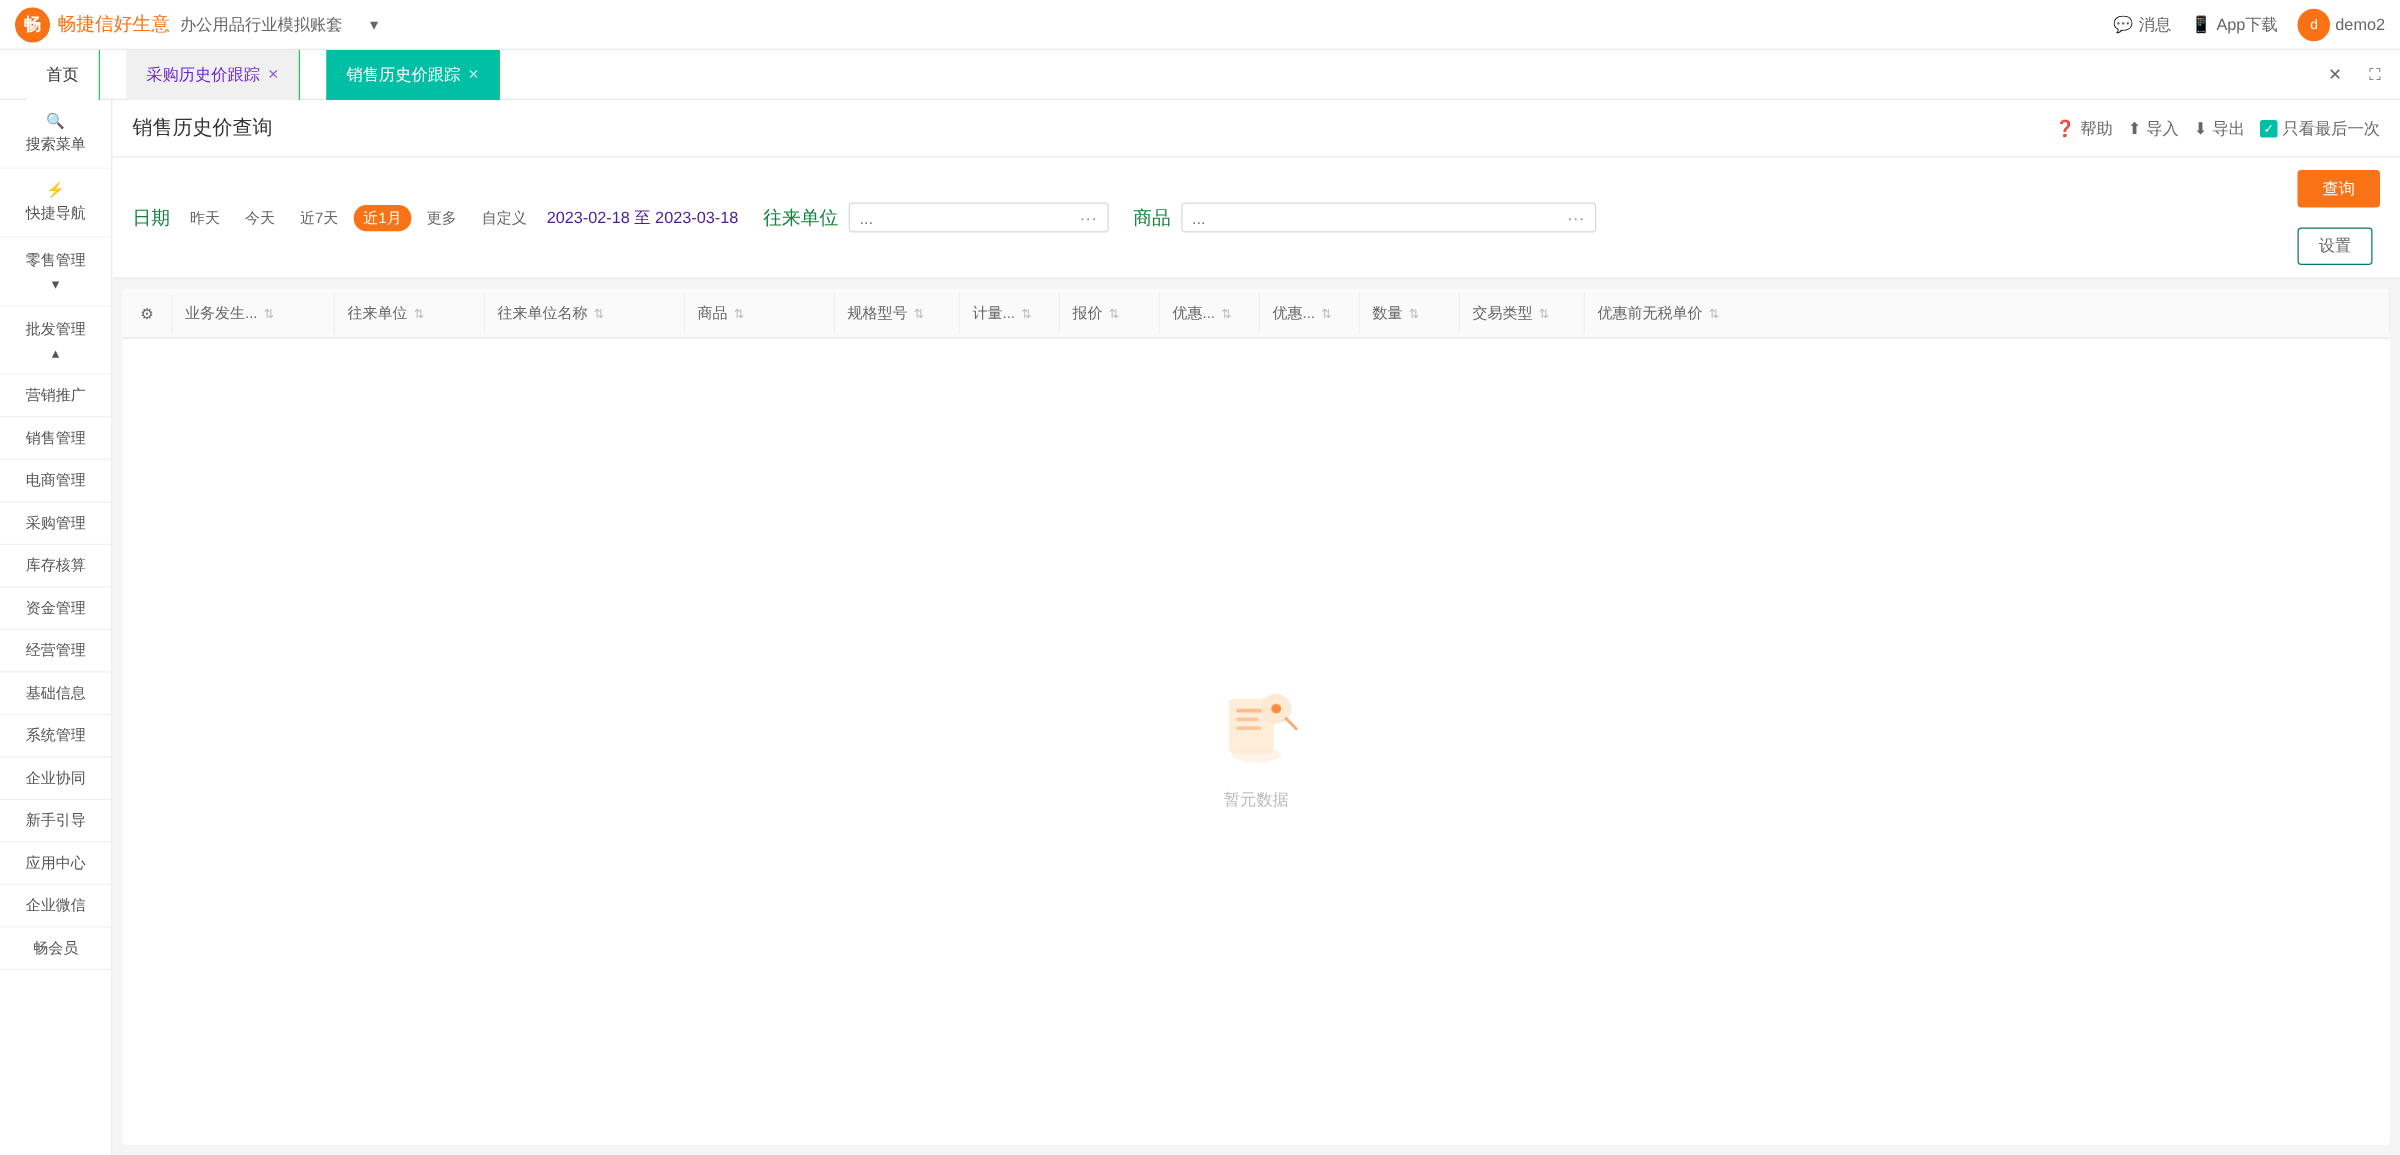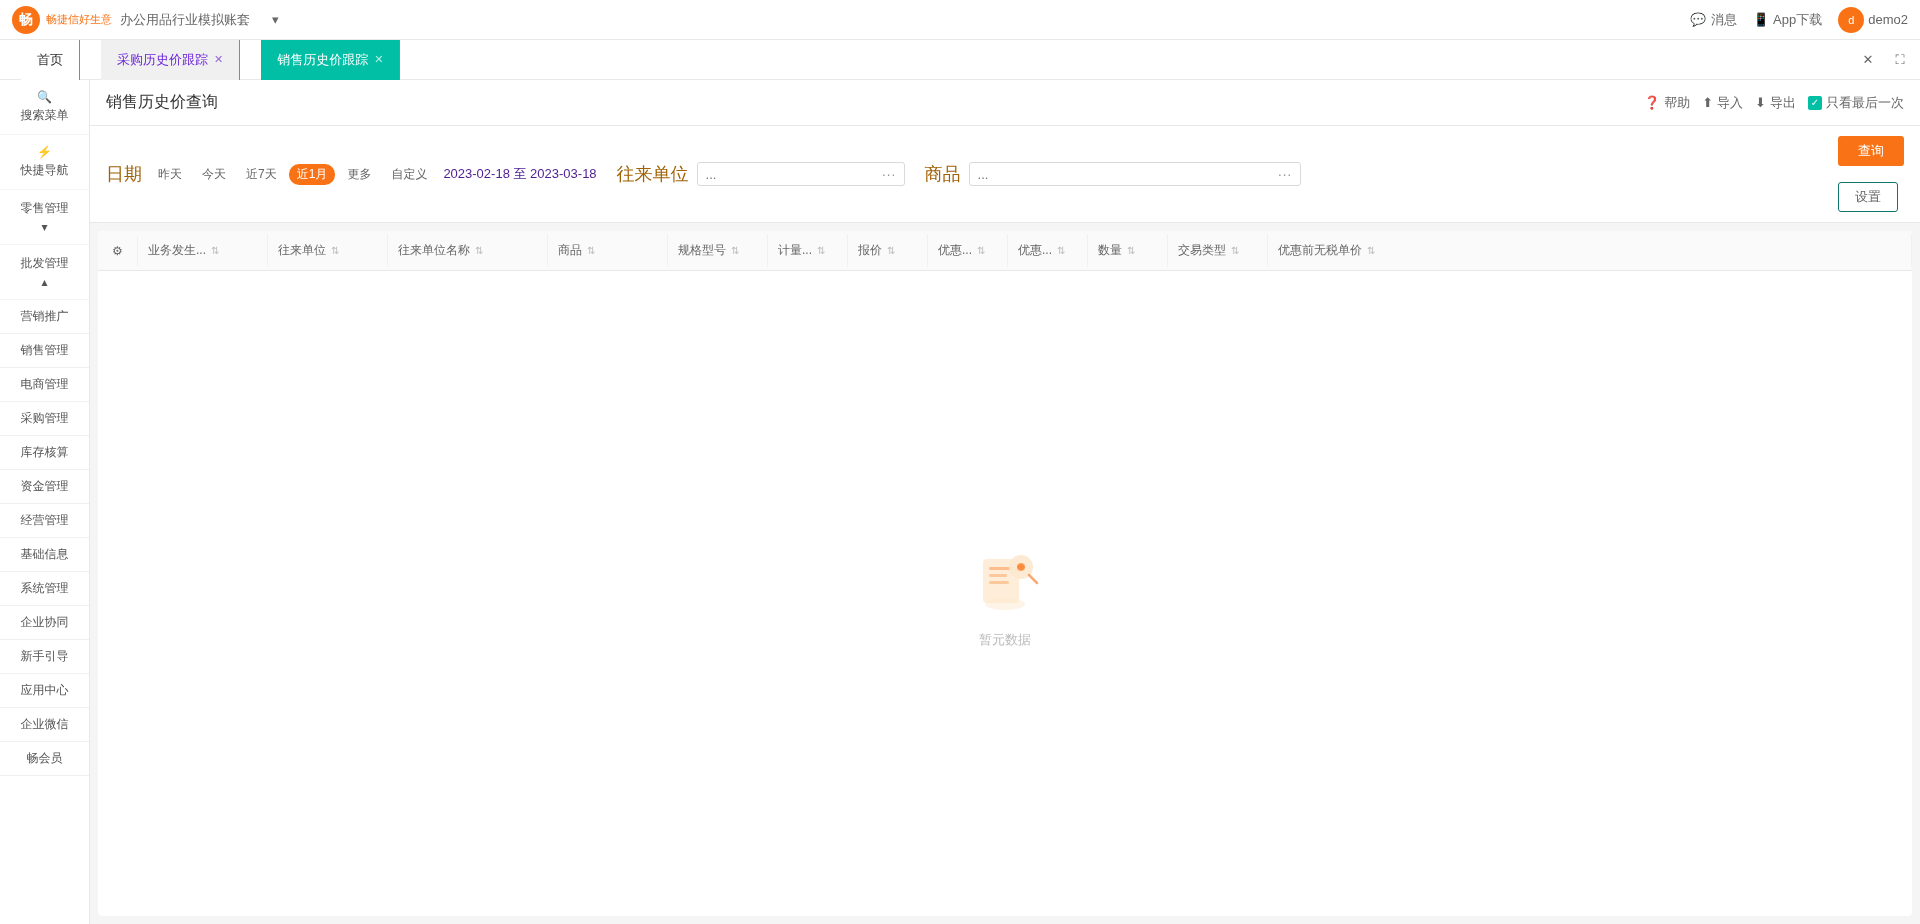--- a/index.html
+++ b/index.html
@@ -3,21 +3,21 @@
   <meta charset="utf-8">
   <style>
     * { margin: 0; padding: 0; box-sizing: border-box; }
     body { font-family: 'Microsoft YaHei', sans-serif; font-size: 13px; background: #f5f5f5; color: #333; width: 1920px; height: 924px; overflow: hidden; display: flex; flex-direction: column; }
 
     
     .top-bar { height: 40px; background: #fff; display: flex; align-items: center; padding: 0 12px; border-bottom: 1px solid #e8e8e8; justify-content: space-between; flex-shrink: 0; }
     .top-bar-left { display: flex; align-items: center; gap: 8px; }
     .logo-area { display: flex; align-items: center; gap: 6px; }
     .logo-icon { width: 28px; height: 28px; background: #f97316; border-radius: 50%; display: flex; align-items: center; justify-content: center; color: white; font-size: 14px; font-weight: bold; }
-    .logo-text { font-size: 11px; color: #f97316; line-height: 1.3; }
+    .logo-text { font-size: 15px; color: #f97316; line-height: 1.3; }
     .breadcrumb-area { display: flex; align-items: center; gap: 22px; color: #666; font-size: 13px; }
     .top-bar-right { display: flex; align-items: center; gap: 16px; color: #666; font-size: 13px; }
     .top-right-item { display: flex; align-items: center; gap: 4px; cursor: pointer; }
     .avatar { width: 26px; height: 26px; border-radius: 50%; background: #f97316; display: flex; align-items: center; justify-content: center; color: white; font-size: 11px; }
 
     
     .tab-bar { height: 40px; background: #fff; display: flex; align-items: center; border-bottom: 1px solid #e8e8e8; flex-shrink: 0; padding-left: 0; }
     .tab { height: 40px; padding: 0 16px; display: flex; align-items: center; gap: 6px; cursor: pointer; font-size: 13px; border-right: 1px solid #22c55e; color: #666; position: relative; margin-left: 21px; }
     .tab.home { background: #fff; color: #333; font-weight: normal; }
     .tab.active { background: #00bfa5; color: #fff; align-items: center; }
@@ -42,21 +42,21 @@
     .page-title { font-size: 16px; font-weight: 500; color: #333; padding-bottom: 12px; }
     .page-header-actions { display: flex; align-items: center; gap: 12px; color: #666; font-size: 13px; padding-bottom: 12px; }
     .page-action { display: flex; align-items: center; gap: 4px; cursor: pointer; }
     .checkbox-wrapper { display: flex; align-items: center; gap: 4px; }
     .checkbox-teal { width: 14px; height: 14px; background: #00bfa5; border-radius: 2px; display: flex; align-items: center; justify-content: center; color: white; font-size: 10px; }
 
     
     .filter-bar { background: #fff; padding: 10px 16px; border-bottom: 1px solid #e8e8e8; flex-shrink: 0; }
     .filter-row { display: flex; align-items: center; gap: 20px; flex-wrap: wrap; }
     .filter-group { display: flex; align-items: center; gap: 8px; }
-    .filter-label { color: #a16207; font-size: 18px; white-space: nowrap; }
+    .filter-label { color: #15803d; font-size: 15px; white-space: nowrap; }
     .date-btns { display: flex; align-items: center; gap: 4px; }
     .date-btn { padding: 2px 8px; border-radius: 3px; cursor: pointer; font-size: 12px; color: #666; background: none; border: none; }
     .date-btn.active { background: #f97316; color: white; border-radius: 10px; }
     .date-range { font-size: 13px; color: #4c1d95; }
     .filter-input { display: flex; align-items: center; border: 1px solid #d9d9d9; border-radius: 3px; padding: 3px 8px; min-width: 200px; background: #fff; }
     .filter-input input { border: none; outline: none; font-size: 13px; color: #333; flex: 1; min-width: 140px; }
     .filter-dots { color: #999; cursor: pointer; font-size: 14px; }
     .query-btn { background: #f97316; color: white; border: none; border-radius: 3px; padding: 6px 20px; font-size: 13px; cursor: pointer; }
     .settings-btn { background: #fff; color: #666; border: 1px solid #0f766e; border-radius: 3px; padding: 5px 16px; font-size: 13px; cursor: pointer; }
     .filter-right-actions { display: flex; flex-direction: column; gap: 16px; align-items: flex-start; margin-left: auto; }

